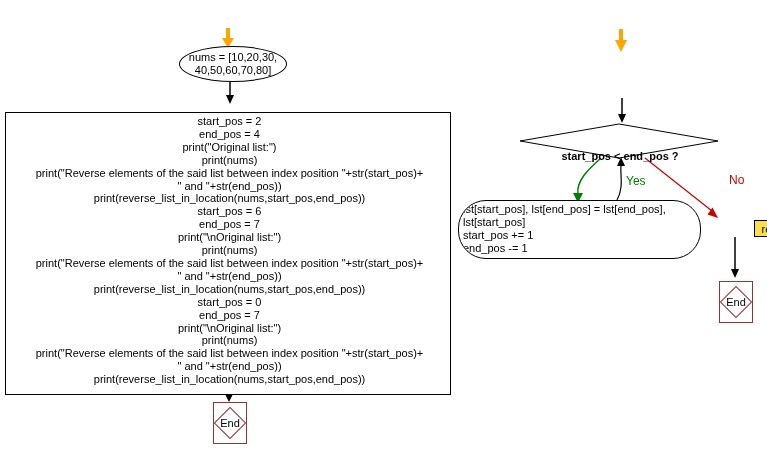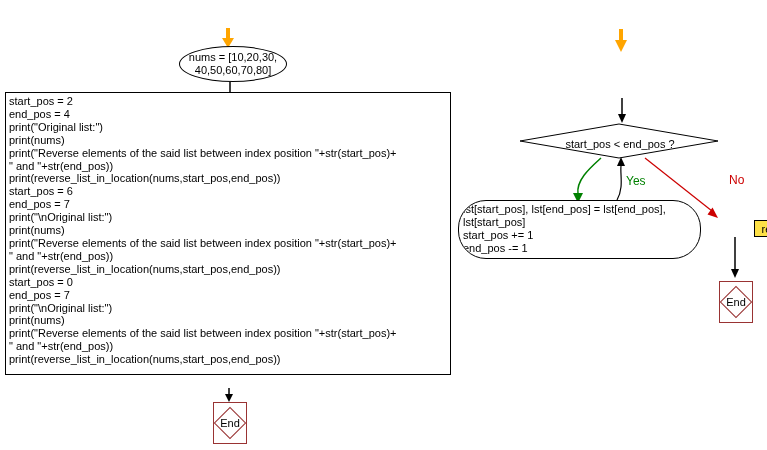--- a/index.html
+++ b/index.html
@@ -96,21 +96,21 @@
       <line x1="735" y1="237" x2="735" y2="271" stroke="#000" stroke-width="1.5"></line>
       <polygon points="731,269 739,269 735,278" fill="#000"></polygon>
     </g>
   </svg>
 
   <div class="node ellipse" style="left:179px;top:46px;width:108px;height:36px;">
     <span>nums = [10,20,30,
 40,50,60,70,80]</span>
   </div>
 
-  <div class="node rect code-rect" style="left:5px;top:92px;width:446px;height:283px;">start_pos = 2
+  <div class="node rect code-rect" style="left:5px;top:112px;width:446px;height:283px;text-align:center;">start_pos = 2
 end_pos = 4
 print("Original list:")
 print(nums)
 print("Reverse elements of the said list between index position "+str(start_pos)+
 " and "+str(end_pos))
 print(reverse_list_in_location(nums,start_pos,end_pos))
 start_pos = 6
 end_pos = 7
 print("\nOriginal list:")
 print(nums)
@@ -124,21 +124,21 @@
 print("Reverse elements of the said list between index position "+str(start_pos)+
 " and "+str(end_pos))
 print(reverse_list_in_location(nums,start_pos,end_pos))</div>
 
   <div class="end-node" style="left:213px;top:402px;">
     <span class="end-diamond"></span>
     <span class="end-text">End</span>
   </div>
 
 
-  <div class="cond-label" style="left:549px;top:138px;width:142px;">start_pos &lt; end_pos ?</div>
+  <div class="cond-label" style="left:549px;top:150px;width:142px;font-weight:bold;">start_pos &lt; end_pos ?</div>
 
   <div class="branch-label yes-label" style="left:590px;top:174px;">Yes</div>
 
   <div class="branch-label no-label" style="left:693px;top:173px;text-align:right;">No</div>
 
   <div class="node rect loop-rect" style="left:458px;top:200px;width:243px;height:59px;border-radius:28px;">lst[start_pos], lst[end_pos] = lst[end_pos],
 lst[start_pos]
 start_pos += 1
 end_pos -= 1</div>
 

